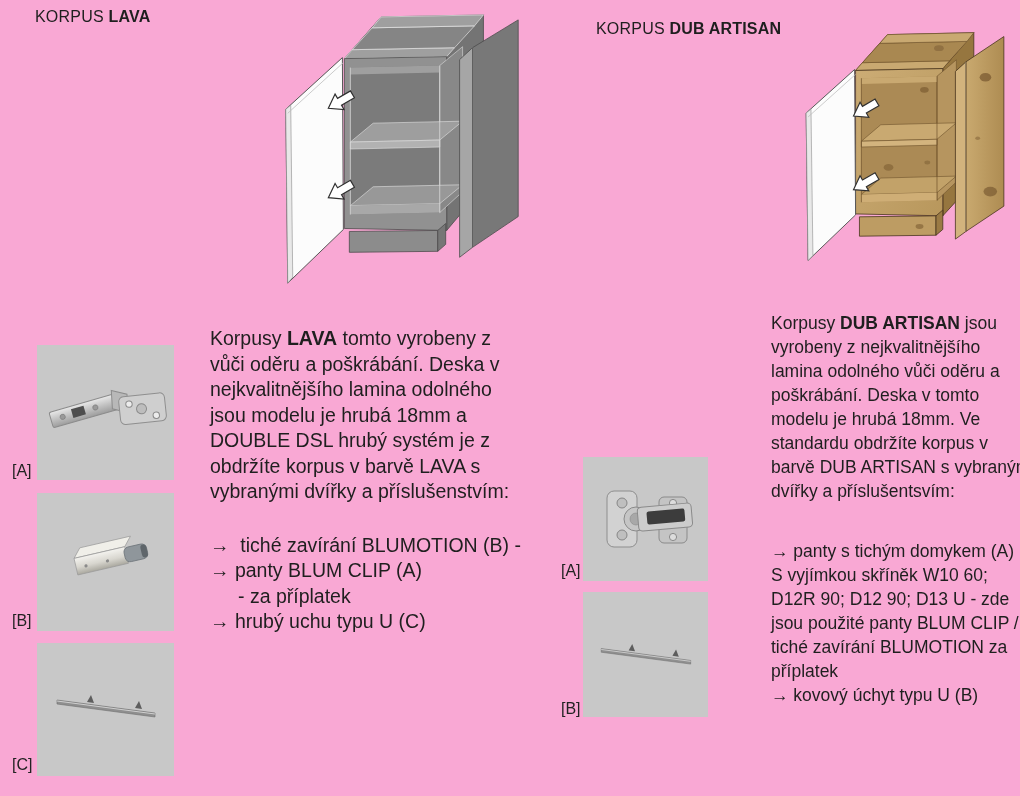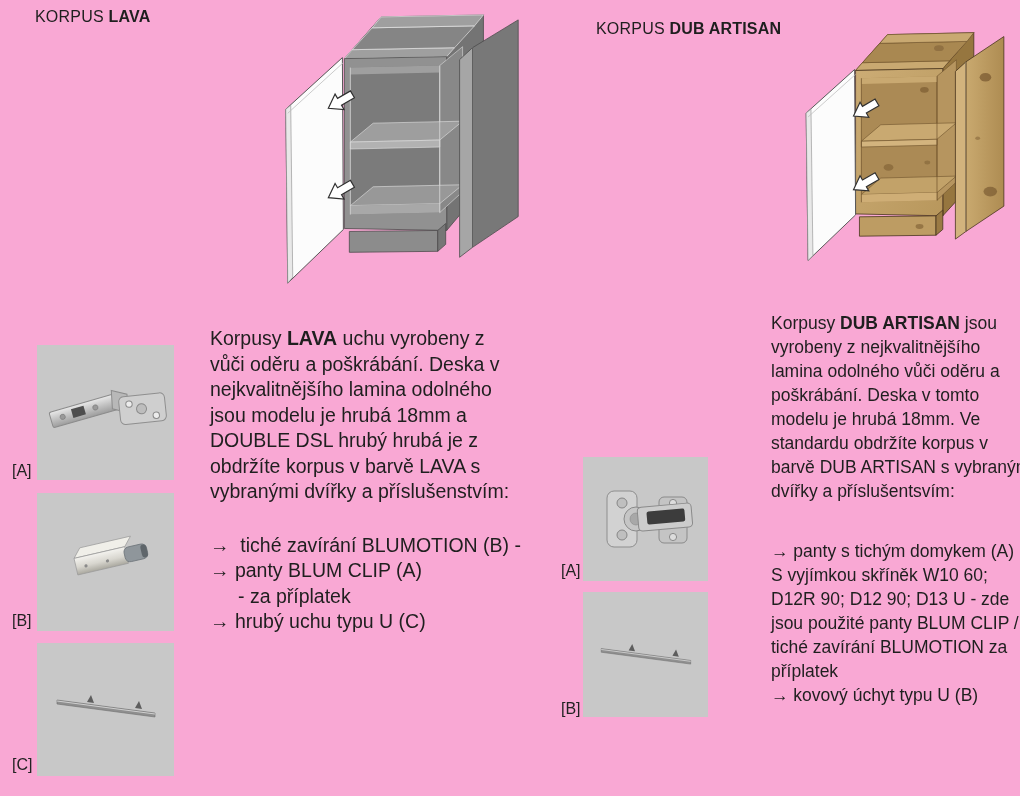--- a/index.html
+++ b/index.html
@@ -128,25 +128,25 @@
     <svg width="137" height="133" viewBox="0 0 137 133">
       <polygon points="20,57 118,70 118,74 20,61" fill="#8f8f8f" stroke="#6f6f6f" stroke-width="0.6"></polygon>
       <line x1="20" y1="58" x2="118" y2="71" stroke="#cfcfcf" stroke-width="1"></line>
       <polygon points="50,59 54,52 57,60" fill="#5e5e5e"></polygon>
       <polygon points="98,65 102,58 105,66" fill="#5e5e5e"></polygon>
     </svg>
   </div>
   <div class="thumb-label" style="left:12px;top:756px">[C]</div>
 
   <div class="textblock tb-left">
-    <div><span>Korpusy </span><b>LAVA</b><span> uchu vyrobeny z</span></div>
+    <div><span>Korpusy </span><b>LAVA</b><span> tomto vyrobeny z</span></div>
     <div>vůči oděru a poškrábání. Deska v</div>
     <div>nejkvalitnějšího lamina odolného</div>
     <div>jsou modelu je hrubá 18mm a</div>
-    <div>DOUBLE DSL hrubý hrubá je z</div>
+    <div>DOUBLE DSL hrubý systém je z</div>
     <div>obdržíte korpus v barvě LAVA s</div>
     <div>vybranými dvířky a příslušenstvím:</div>
     <div class="vgap-left"></div>
     <div>→  tiché zavírání BLUMOTION (B) -</div>
     <div>→ panty BLUM CLIP (A)</div>
     <div class="indent">- za příplatek</div>
     <div>→ hrubý uchu typu U (C)</div>
   </div>
 
   <div class="title" style="left:596px;top:20px"><span>KORPUS </span><b>DUB ARTISAN</b></div>

